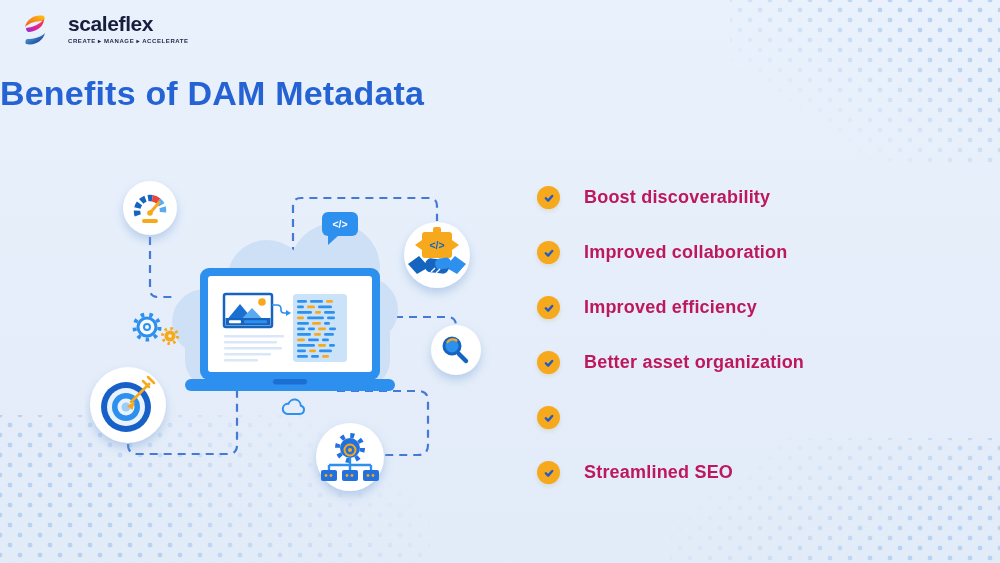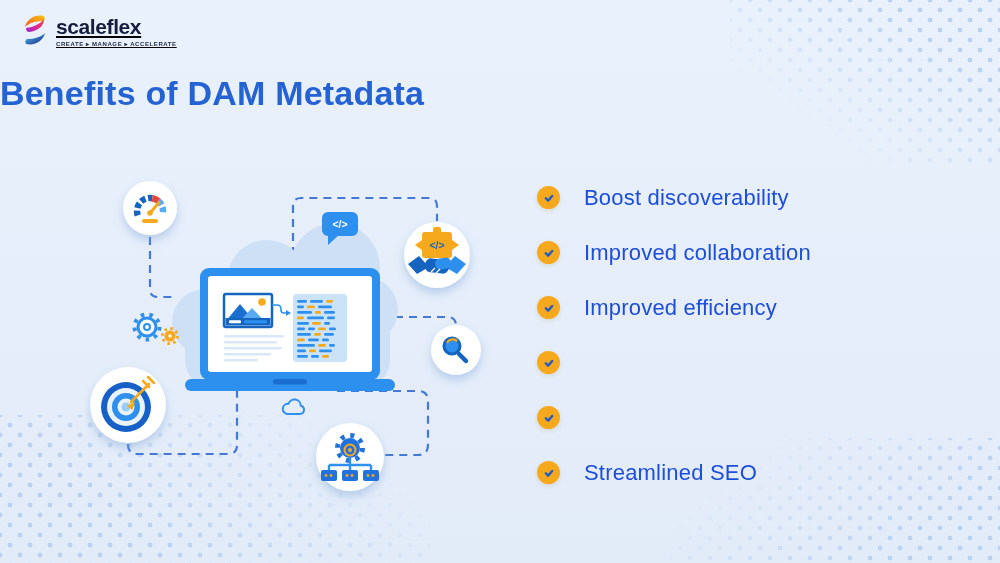--- a/index.html
+++ b/index.html
@@ -23,40 +23,40 @@
     -webkit-mask-image:linear-gradient(215deg,#000 25%,transparent 72%);
     mask-image:linear-gradient(215deg,#000 25%,transparent 72%);}
   .dots-bl{bottom:0;left:0;width:430px;height:148px;
     -webkit-mask-image:linear-gradient(40deg,#000 30%,transparent 82%);
     mask-image:linear-gradient(40deg,#000 30%,transparent 82%);}
   .dots-br{bottom:0;right:0;width:330px;height:125px;
     -webkit-mask-image:linear-gradient(320deg,#000 25%,transparent 78%);
     mask-image:linear-gradient(320deg,#000 25%,transparent 78%);}
 
   
-  .logo{position:absolute;top:13px;left:22px;display:flex;gap:8px;align-items:flex-end;text-decoration:underline;}
+  .logo{position:absolute;top:13px;left:22px;display:flex;gap:20px;align-items:flex-start;}
   .logo-text{display:flex;flex-direction:column;}
   .brand{font-size:21px;font-weight:700;color:#171D3D;letter-spacing:-0.4px;line-height:1;}
   .tagline{font-size:6px;font-weight:700;color:#1D2446;letter-spacing:0.6px;margin-top:3px;}
 
   
   .title{position:absolute;top:74px;left:0;width:100%;margin:0;text-align:left;
     font-size:34px;font-weight:700;color:#2562D3;letter-spacing:0.2px;}
 
   
   .illustration{position:absolute;left:85px;top:160px;width:420px;height:360px;}
   .code-text{font:700 10.5px "Liberation Sans",sans-serif;}
 
   
   .benefits{position:absolute;left:537px;top:170px;margin:0;padding:0;list-style:none;}
   .benefit{display:flex;align-items:center;gap:24px;height:55px;}
   .check{width:23px;height:23px;border-radius:50%;background:#F6A91C;flex:none;
     display:flex;align-items:center;justify-content:center;box-shadow:0 2px 4px rgba(150,120,30,.15);}
   .check svg{width:14px;height:14px;display:block;}
-  .benefit-label{font-size:22px;font-weight:400;color:#1d4ed8;letter-spacing:0.2px;}
+  .benefit-label{font-size:18px;font-weight:700;color:#be185d;letter-spacing:0.2px;}
 </style>
 </head>
 <body>
 
 <div class="slide">
 
   <div class="dots dots-tr"></div>
   <div class="dots dots-bl"></div>
   <div class="dots dots-br"></div>
 
@@ -293,20 +293,21 @@
           </svg>
       </span>
       <span class="benefit-label">Improved efficiency</span>
     </li>
     <li class="benefit">
       <span class="check">
         <svg viewBox="0 0 24 24">
             <path d="M6.5 12.5l4 4L17.5 8.5" fill="none" stroke="#1F5CC9" stroke-width="4" stroke-linecap="round" stroke-linejoin="round"></path>
           </svg>
       </span>
+      <span class="benefit-label">Better asset organization</span>
     </li>
     <li class="benefit">
       <span class="check">
         <svg viewBox="0 0 24 24">
             <path d="M6.5 12.5l4 4L17.5 8.5" fill="none" stroke="#1F5CC9" stroke-width="4" stroke-linecap="round" stroke-linejoin="round"></path>
           </svg>
       </span>
     </li>
     <li class="benefit">
       <span class="check">

